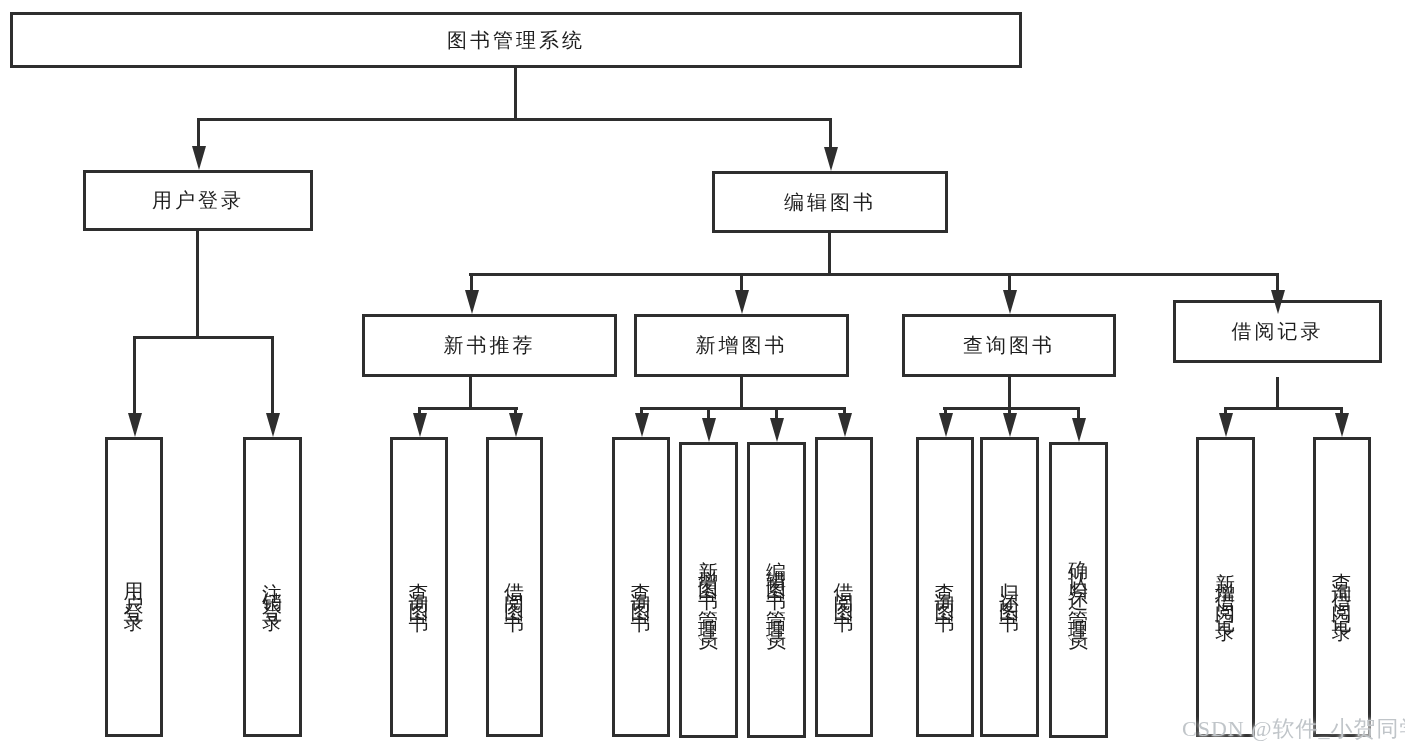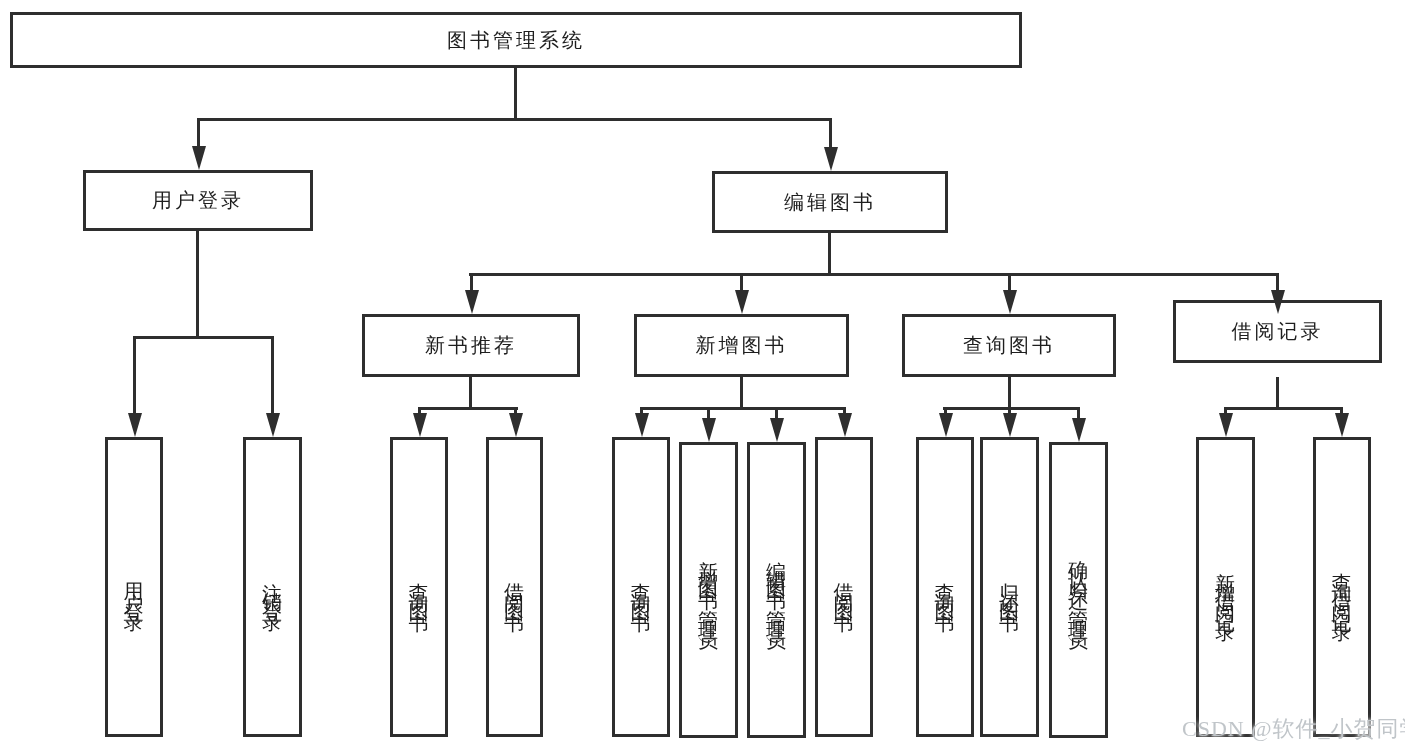--- a/index.html
+++ b/index.html
@@ -70,21 +70,21 @@
     <span class="ht">图书管理系统</span>
   </div>
 
   <div class="box" style="left:83px;top:170px;width:230px;height:61px">
     <span class="ht">用户登录</span>
   </div>
   <div class="box" style="left:712px;top:171px;width:236px;height:62px">
     <span class="ht">编辑图书</span>
   </div>
 
-  <div class="box" style="left:362px;top:314px;width:218px;height:63px">
+  <div class="box" style="left:362px;top:314px;width:255px;height:63px">
     <span class="ht">新书推荐</span>
   </div>
   <div class="box" style="left:634px;top:314px;width:215px;height:63px">
     <span class="ht">新增图书</span>
   </div>
   <div class="box" style="left:902px;top:314px;width:214px;height:63px">
     <span class="ht">查询图书</span>
   </div>
   <div class="box" style="left:1173px;top:300px;width:209px;height:63px">
     <span class="ht">借阅记录</span>

